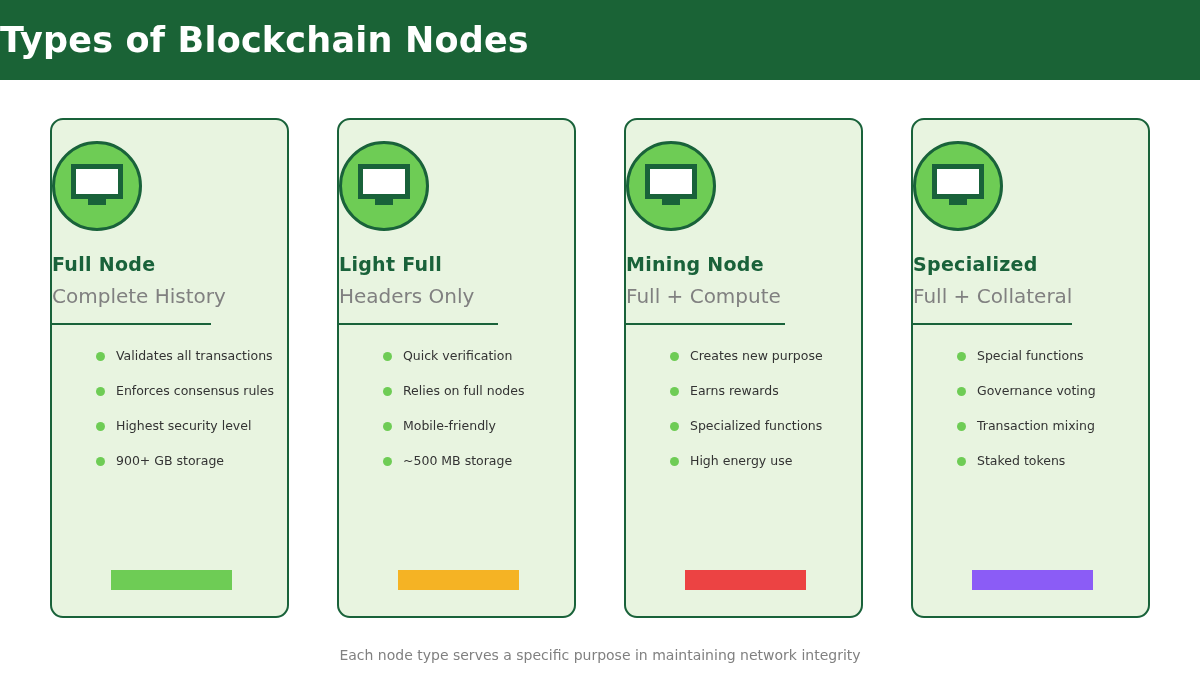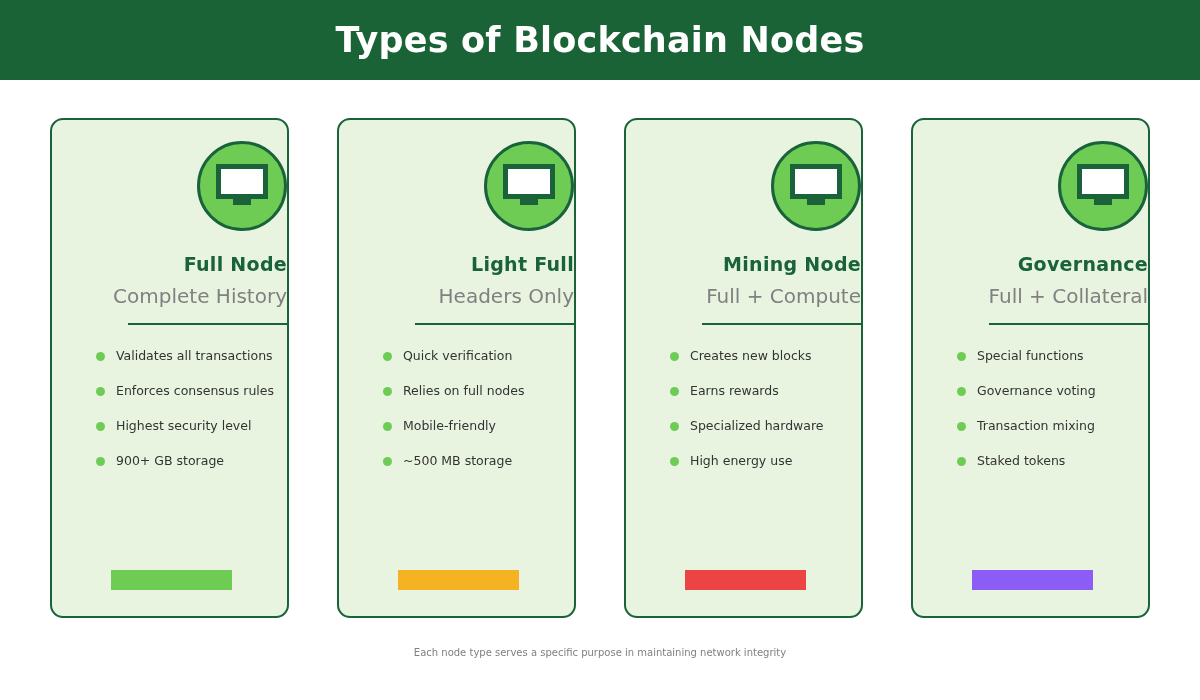--- a/index.html
+++ b/index.html
@@ -22,21 +22,21 @@
   
   .header-band {
     position: absolute;
     left: 0;
     top: 0;
     width: 1200px;
     height: 80px;
     background: #1a6336;
     display: flex;
     align-items: center;
-    justify-content: center;
+    justify-content: flex-start;
   }
 
   .header-title {
     color: #ffffff;
     font-size: 35px;
     font-weight: bold;
     letter-spacing: 0.2px;
     line-height: 1;
     white-space: nowrap;
   }
@@ -53,21 +53,21 @@
   }
 
   .card {
     width: 239px;
     height: 500px;
     background: #e8f4e0;
     border: 2px solid #19623a;
     border-radius: 13px;
     display: flex;
     flex-direction: column;
-    align-items: flex-end;
+    align-items: flex-start;
     position: relative;
   }
 
   
   .icon-circle {
     width: 90px;
     height: 90px;
     margin-top: 21px;
     border-radius: 50%;
     background: #6ecc55;
@@ -146,21 +146,21 @@
     height: 20px;
   }
 
   
   .footer-note {
     position: absolute;
     left: 0;
     top: 648px;
     width: 1200px;
     text-align: center;
-    font-size: 10px;
+    font-size: 14px;
     color: #808080;
     line-height: 1;
   }
 </style>
 </head>
 <body>
 
 <div class="page">
 
   <div class="header-band">
@@ -234,45 +234,45 @@
             <rect x="17" y="30" width="18" height="11" fill="#19623a"></rect>
             <rect x="2.5" y="2.5" width="47" height="30" fill="#ffffff" stroke="#19623a" stroke-width="5"></rect>
           </svg>
         </div>
         <div class="card-title">Mining Node</div>
         <div class="card-subtitle">Full + Compute</div>
         <div class="card-divider"></div>
         <ul class="feature-list">
           <li class="feature-item">
             <span class="bullet-dot"></span>
-            <span class="feature-text">Creates new blocks</span>
+            <span class="feature-text">Creates new purpose</span>
           </li>
           <li class="feature-item">
             <span class="bullet-dot"></span>
             <span class="feature-text">Earns rewards</span>
           </li>
           <li class="feature-item">
             <span class="bullet-dot"></span>
-            <span class="feature-text">Specialized hardware</span>
+            <span class="feature-text">Specialized functions</span>
           </li>
           <li class="feature-item">
             <span class="bullet-dot"></span>
             <span class="feature-text">High energy use</span>
           </li>
         </ul>
         <div class="accent-bar" style="background: rgb(236, 67, 67);"></div>
       </div>
       <div class="card">
         <div class="icon-circle">
           <svg class="monitor-icon" width="52" height="44" viewBox="0 0 52 44">
             <rect x="17" y="30" width="18" height="11" fill="#19623a"></rect>
             <rect x="2.5" y="2.5" width="47" height="30" fill="#ffffff" stroke="#19623a" stroke-width="5"></rect>
           </svg>
         </div>
-        <div class="card-title">Governance</div>
+        <div class="card-title">Specialized</div>
         <div class="card-subtitle">Full + Collateral</div>
         <div class="card-divider"></div>
         <ul class="feature-list">
           <li class="feature-item">
             <span class="bullet-dot"></span>
             <span class="feature-text">Special functions</span>
           </li>
           <li class="feature-item">
             <span class="bullet-dot"></span>
             <span class="feature-text">Governance voting</span>

